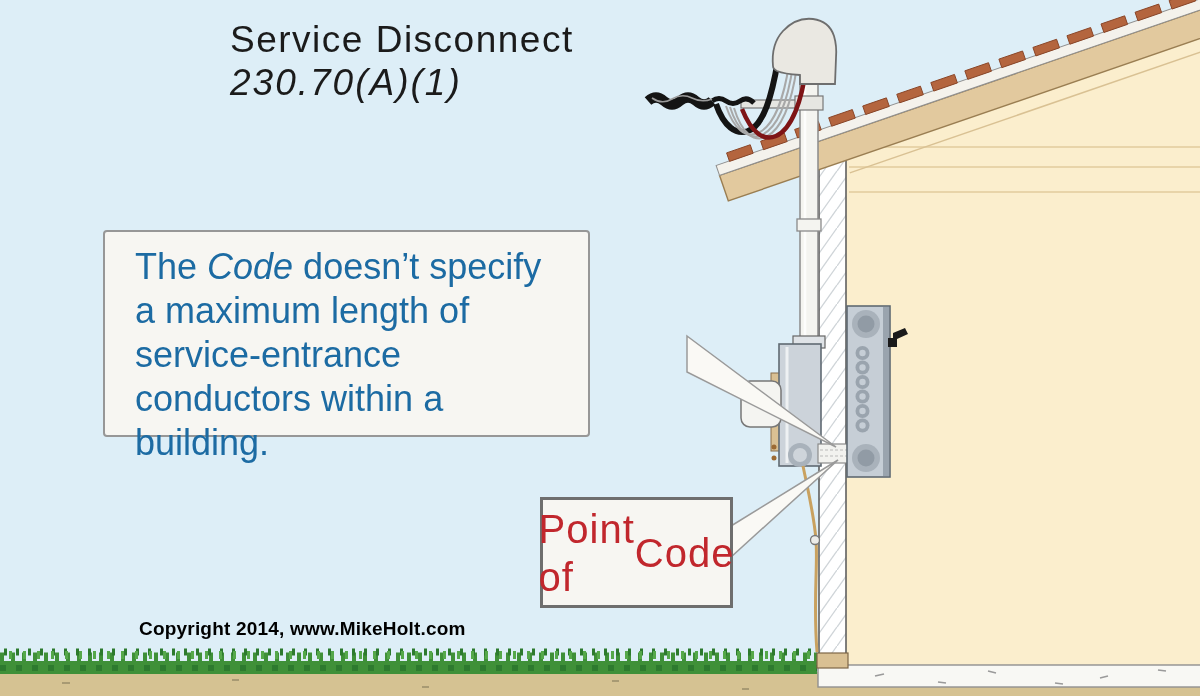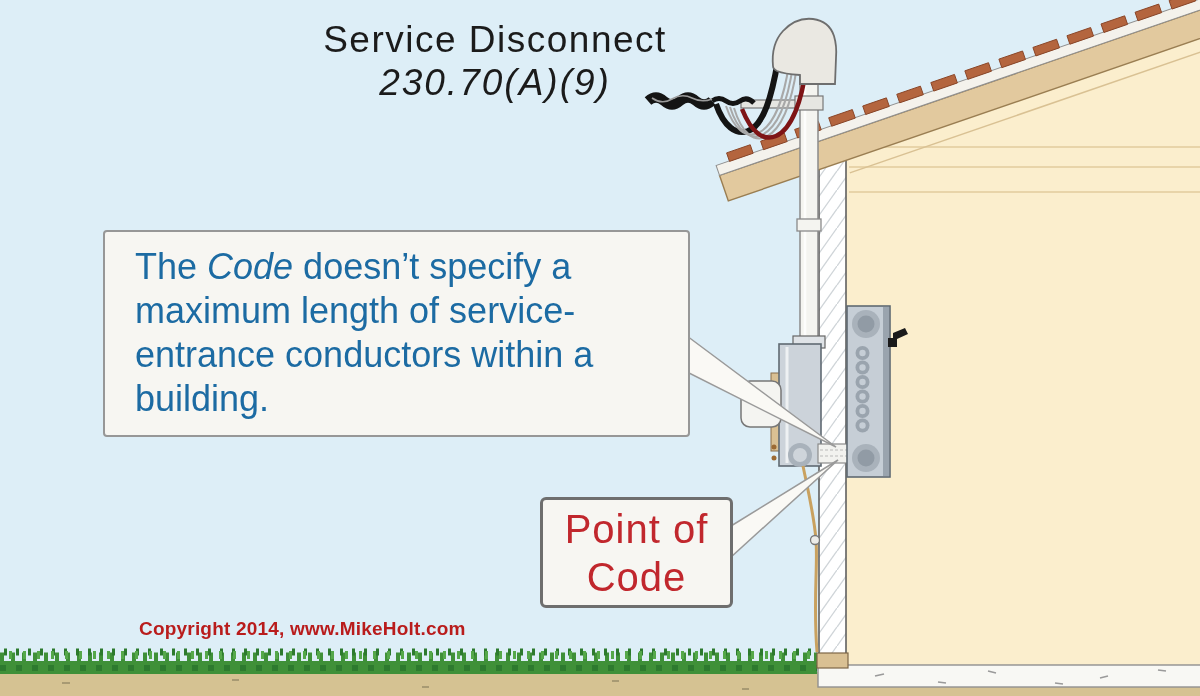--- a/index.html
+++ b/index.html
@@ -4,41 +4,41 @@
 <style>
   html,body{margin:0;padding:0;background:#888;}
   .stage{
     position:relative;width:1200px;height:696px;overflow:hidden;
     background:#ddeef7;font-family:"Liberation Sans",sans-serif;
     -webkit-font-smoothing:antialiased;
   }
   .stage svg{position:absolute;left:0;top:0;}
   .page-title{
     position:absolute;left:230px;top:18px;width:530px;
-    text-align:center;color:#1b1b1b;font-size:37px;line-height:43px;
+    text-align:left;color:#1b1b1b;font-size:37px;line-height:43px;
     letter-spacing:1.5px;
   }
   .page-title .code-ref{font-style:italic;letter-spacing:2px;}
   .note-box{
-    position:absolute;left:103px;top:230px;width:587px;height:207px;
+    position:absolute;left:103px;top:230px;width:487px;height:207px;
     box-sizing:border-box;background:#f7f6f2;border:2px solid #979797;
     border-radius:4px;padding:13px 19px 0 30px;
     color:#1c6ba3;font-size:36px;line-height:44px;
   }
   .note-box em{font-style:italic;}
   .entry-box{
     position:absolute;left:540px;top:497px;width:193px;height:111px;
     box-sizing:border-box;background:#f7f6f2;border:3px solid #6e6e6e;
-    border-radius:6px;display:flex;flex-direction:column;
+    border-radius:0;display:flex;flex-direction:row;
     align-items:center;justify-content:center;
     color:#c1272d;font-size:40px;line-height:48px;letter-spacing:1px;
   }
   .copyright{
     position:absolute;left:139px;top:618px;
-    color:#b91c1c;font-size:19px;font-weight:700;letter-spacing:0.2px;
+    color:#000000;font-size:19px;font-weight:700;letter-spacing:0.2px;
   }
 </style>
 </head>
 <body>
 
 <div class="stage">
 
   <svg width="1200" height="696" viewBox="0 0 1200 696">
     <defs>
       <pattern id="hatch" width="27" height="38" patternUnits="userSpaceOnUse">
@@ -192,21 +192,21 @@
       </g>
       <path d="M 888,347 L 888,338 L 893,338 L 893,333 L 905,328 L 908,334 L 897,339 L 897,347 Z" fill="#1a1a1a"></path>
     </g>
 
     <polygon points="687,336 836,447 687,372" fill="#faf9f5" stroke="#9a9a9a" stroke-width="1.5"></polygon>
     <polygon points="731,526 838,460 731,557" fill="#faf9f5" stroke="#9a9a9a" stroke-width="1.5"></polygon>
   </svg>
 
   <div class="page-title">
     <div>Service Disconnect</div>
-    <div class="code-ref">230.70(A)(9)</div>
+    <div class="code-ref">230.70(A)(1)</div>
   </div>
 
   <div class="note-box">
     <span>The </span><em>Code</em><span> doesn’t specify a maximum length of service-entrance conductors within a building.</span>
   </div>
 
   <div class="entry-box">
     <div>Point of</div>
     <div>Code</div>
   </div>

